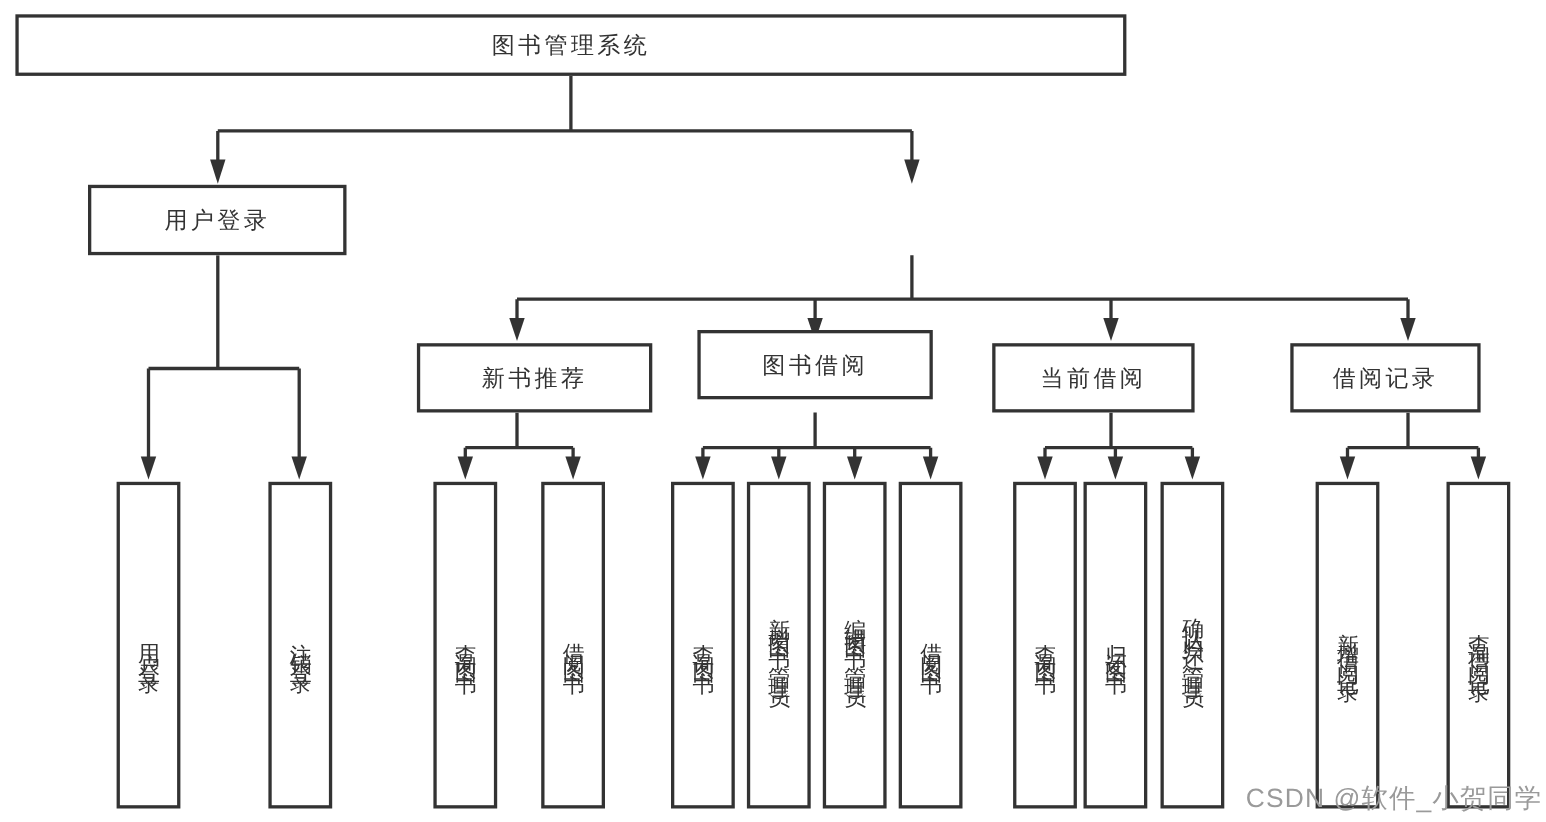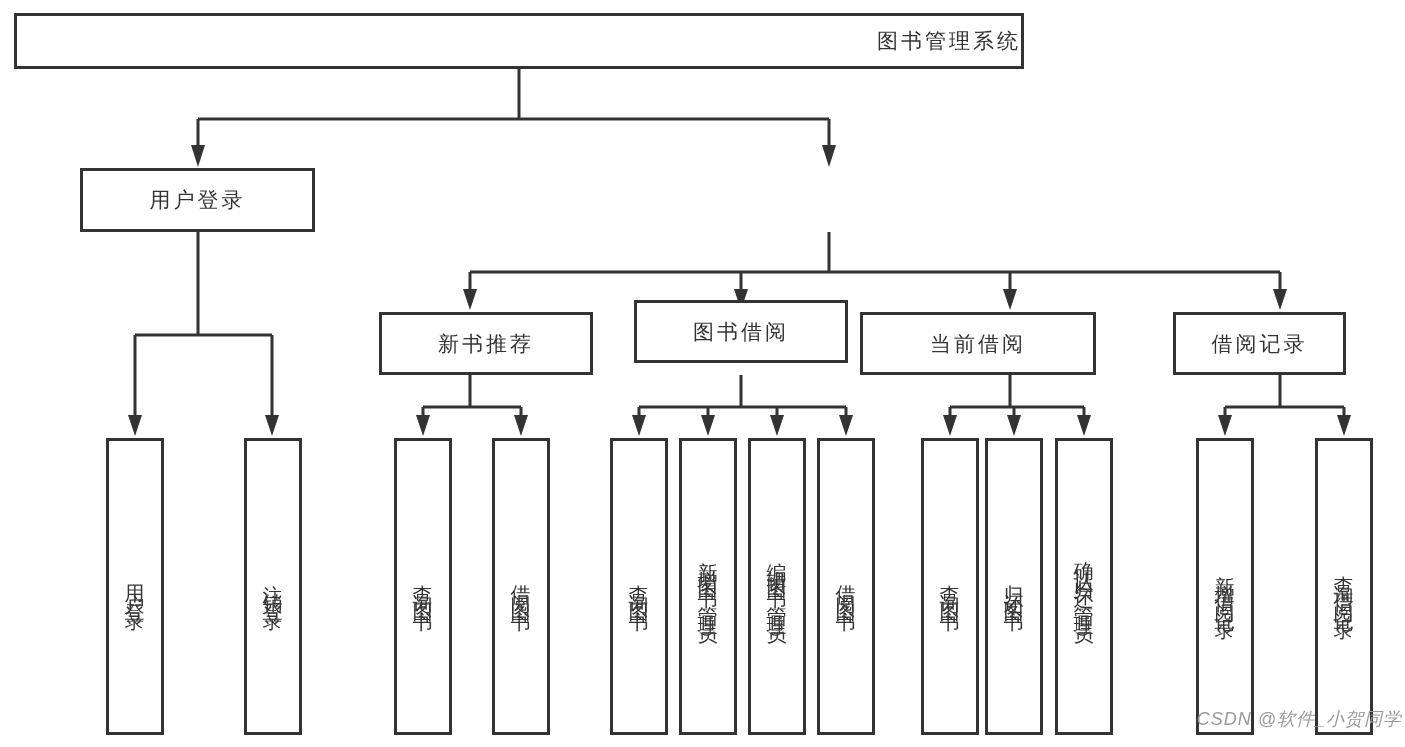--- a/index.html
+++ b/index.html
@@ -52,27 +52,26 @@
   .vbox span {
     writing-mode: vertical-rl;
     text-orientation: mixed;
     font-size: 20px;
     letter-spacing: 9px;
     line-height: 1.1;
   }
   .watermark {
     position: absolute;
     right: 3px;
-    bottom: 16px;
+    bottom: 5px;
     z-index: 3;
     color: var(--wm);
-    font-size: 18px;
+    font-size: 24px;
     letter-spacing: 1px;
     white-space: nowrap;
-    font-style: italic;
   }
 </style>
 </head>
 <body>
 
 <div id="canvas" style="--line: #333333; --text: #333333; --bg: #ffffff; --wm: #9a9a9a;">
 
   <svg id="connectors" width="1405" height="747" viewBox="0 0 1405 747">
 
     <path class="cline" d="M519 69 V119 M198 119 H829 M198 119 V152 M829 119 V152"></path>
@@ -105,35 +104,35 @@
     <polygon class="ctri" points="701,415 715,415 708,436"></polygon>
     <polygon class="ctri" points="770,415 784,415 777,436"></polygon>
     <polygon class="ctri" points="839,415 853,415 846,436"></polygon>
     <polygon class="ctri" points="943,415 957,415 950,436"></polygon>
     <polygon class="ctri" points="1007,415 1021,415 1014,436"></polygon>
     <polygon class="ctri" points="1077,415 1091,415 1084,436"></polygon>
     <polygon class="ctri" points="1218,415 1232,415 1225,436"></polygon>
     <polygon class="ctri" points="1337,415 1351,415 1344,436"></polygon>
   </svg>
 
-  <div class="node hbox" style="left:14px; top:13px; width:1010px; height:56px;justify-content:flex-end;">
+  <div class="node hbox" style="left:14px; top:13px; width:1010px; height:56px;">
     <span>图书管理系统</span>
   </div>
 
   <div class="node hbox" style="left:80px; top:168px; width:235px; height:64px;">
     <span>用户登录</span>
   </div>
 
   <div class="node hbox" style="left:363px; top:312px; width:214px; height:63px;margin-left:16px;">
     <span>新书推荐</span>
   </div>
   <div class="node hbox" style="left:634px; top:300px; width:214px; height:63px;">
     <span>图书借阅</span>
   </div>
-  <div class="node hbox" style="left:860px; top:312px; width:236px; height:63px;text-align:right;">
+  <div class="node hbox" style="left:902px; top:312px; width:184px; height:63px;text-align:right;">
     <span>当前借阅</span>
   </div>
   <div class="node hbox" style="left:1173px; top:312px; width:173px; height:63px;">
     <span>借阅记录</span>
   </div>
 
   <div class="node vbox" style="left:106px; top:438px; width:58px; height:297px;">
     <span>用户登录</span>
   </div>
   <div class="node vbox" style="left:244px; top:438px; width:58px; height:297px;">

